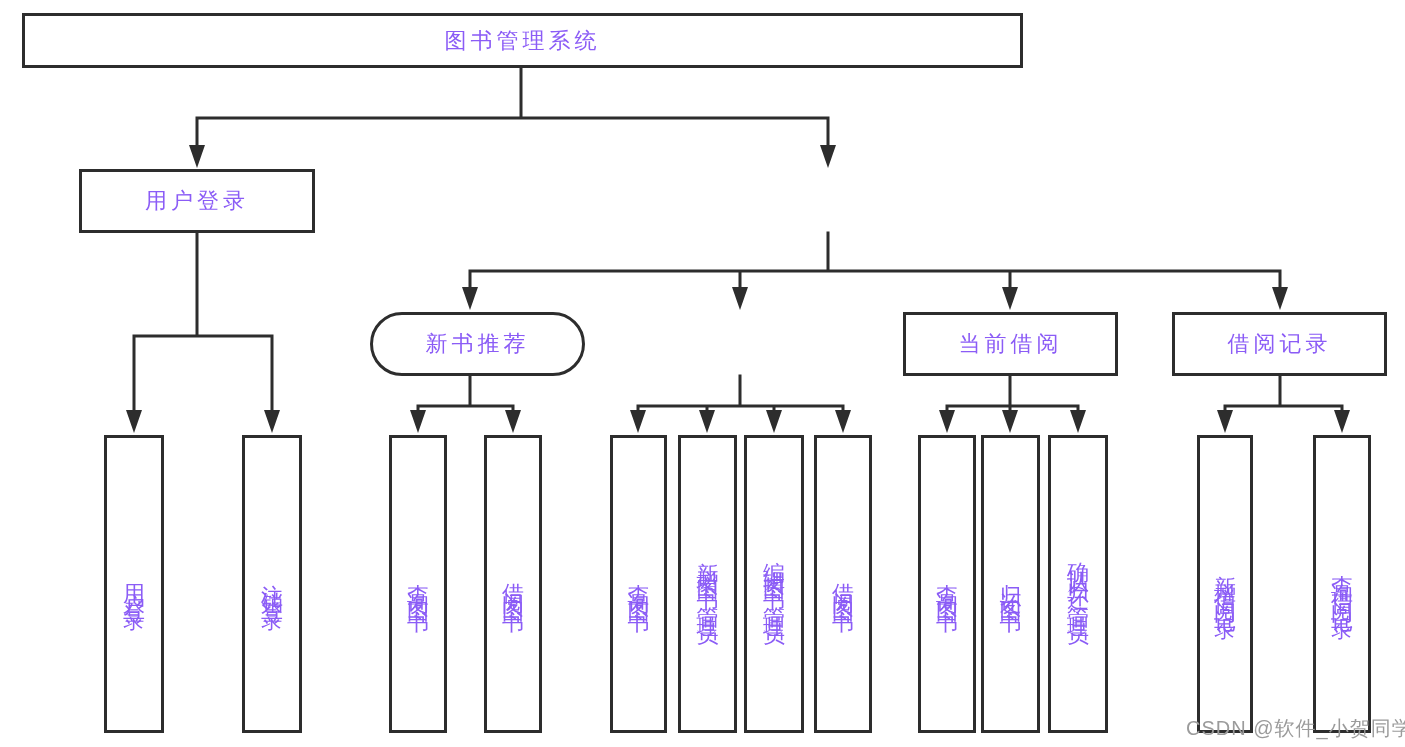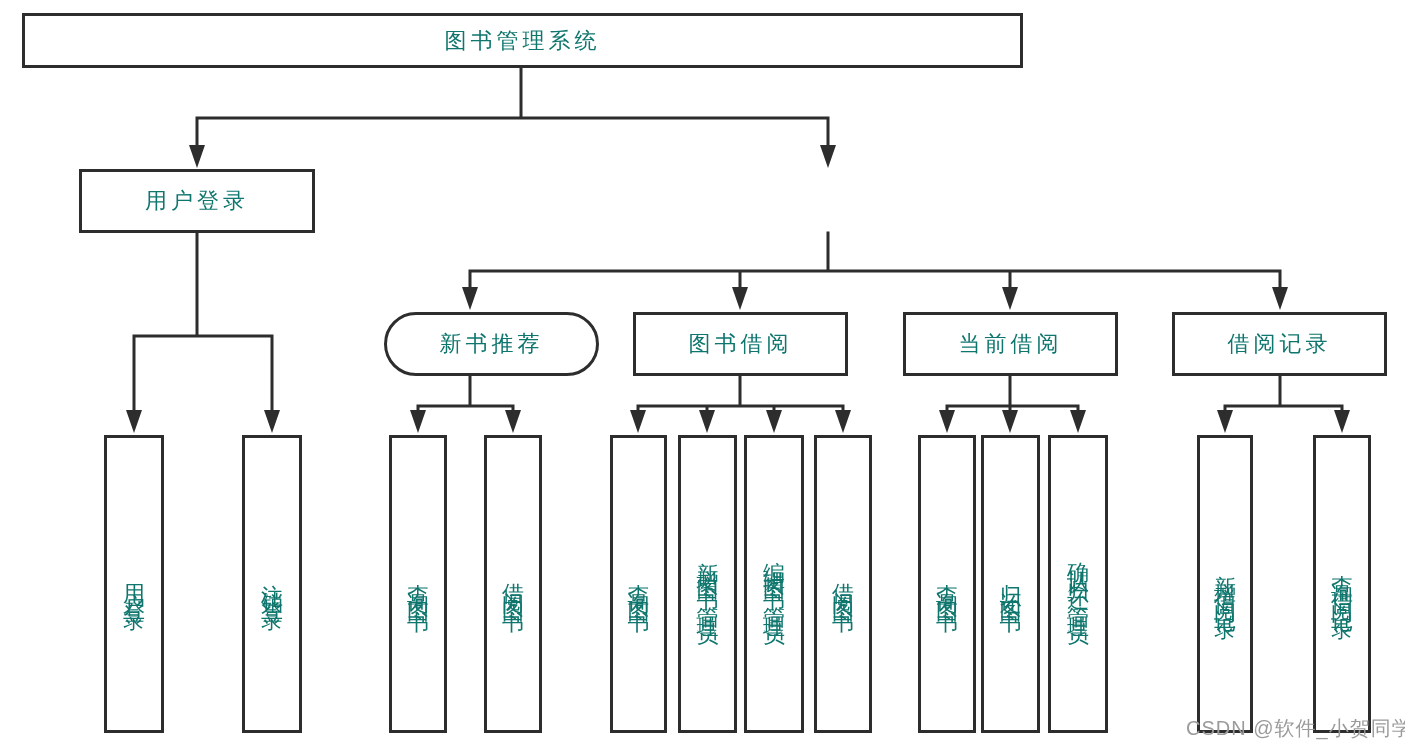--- a/index.html
+++ b/index.html
@@ -4,21 +4,21 @@
 <style>
   html,body{margin:0;padding:0;background:#ffffff;}
   #canvas{
     position:relative;width:1405px;height:747px;background:#ffffff;overflow:hidden;
     font-family:"Liberation Sans","DejaVu Sans",sans-serif;
   }
   #wires{position:absolute;left:0;top:0;width:1405px;height:747px;}
   .node{
     position:absolute;box-sizing:border-box;background:#ffffff;
     border:3px solid #2d2d2d;display:flex;align-items:center;justify-content:center;
-    color:#0f766e;z-index:2;
+    color:#8b5cf6;z-index:2;
   }
   .node.h span{font-size:22px;letter-spacing:4px;white-space:nowrap;}
   .node.v span{
     writing-mode:vertical-rl;text-orientation:mixed;
     font-size:22px;letter-spacing:9px;line-height:1;white-space:nowrap;
   }
   #watermark{
     position:absolute;left:1186px;top:715px;z-index:3;
     font-size:20px;color:#9b9b9b;letter-spacing:1px;white-space:nowrap;
   }
@@ -62,25 +62,22 @@
   </svg>
 
   <div class="node h" style="left:22px;top:13px;width:1001px;height:55px;">
     <span>图书管理系统</span>
   </div>
 
   <div class="node h" style="left:79px;top:169px;width:236px;height:64px;">
     <span>用户登录</span>
   </div>
 
-  <div class="node h" style="left:384px;top:312px;width:215px;height:64px;border-radius:32px;">
+  <div class="node h" style="left:370px;top:312px;width:215px;height:64px;border-radius:32px;">
     <span>新书推荐</span>
-  </div>
-  <div class="node h" style="left:633px;top:312px;width:215px;height:64px;">
-    <span>图书借阅</span>
   </div>
   <div class="node h" style="left:903px;top:312px;width:215px;height:64px;">
     <span>当前借阅</span>
   </div>
   <div class="node h" style="left:1172px;top:312px;width:215px;height:64px;">
     <span>借阅记录</span>
   </div>
 
   <div class="node v" style="left:104px;top:435px;width:60px;height:298px;">
     <span>用户登录</span>

